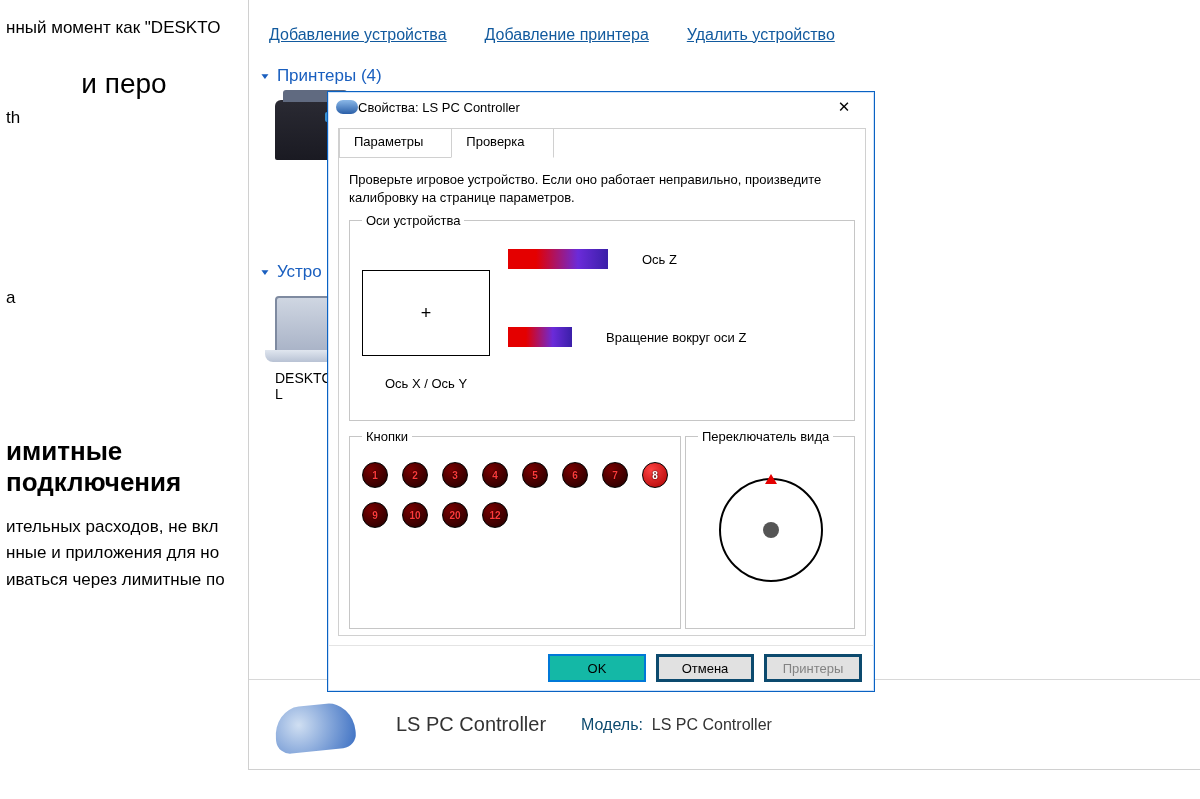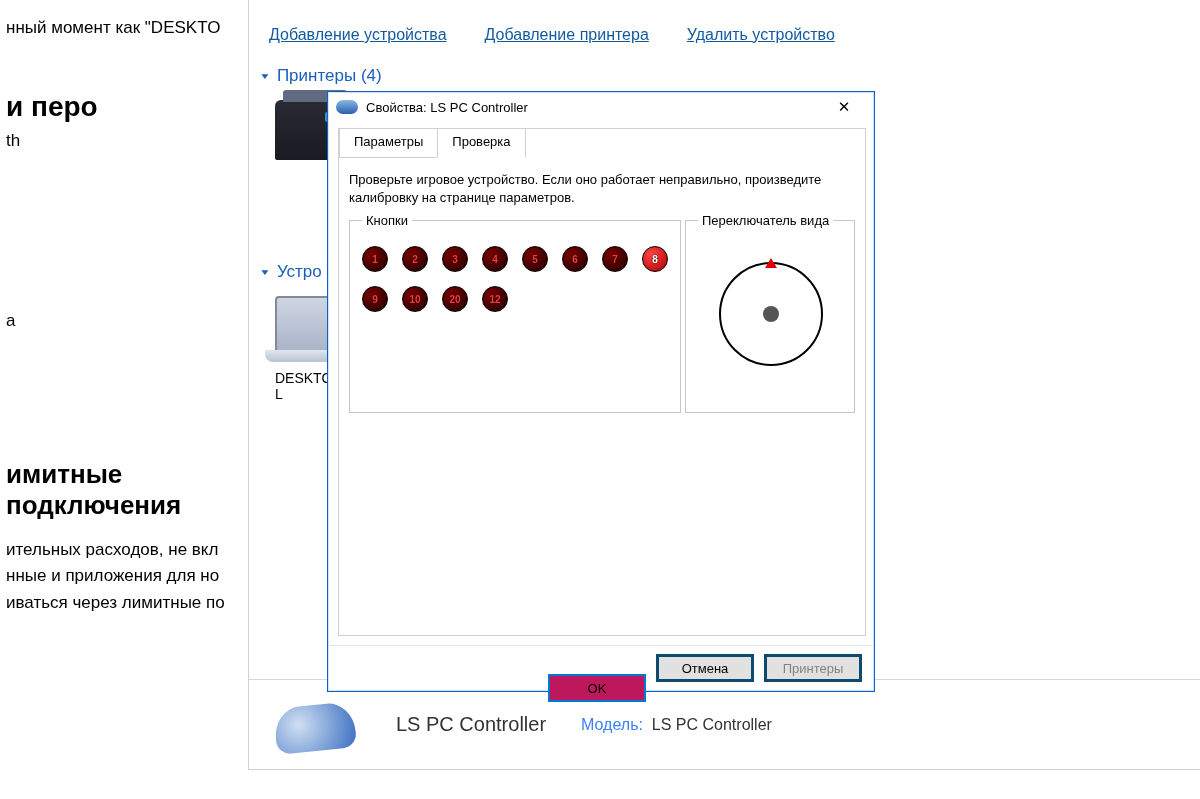--- a/index.html
+++ b/index.html
@@ -17,21 +17,21 @@
   .bg-settings {
     position: absolute;
     left: 0; top: 0;
     width: 248px;
     height: 799px;
     background: #fff;
     color: #000;
     padding: 0 6px;
   }
   .bg-settings .txt-cut-1 { margin-top: 18px; font-size: 17px; }
-  .bg-settings .heading { margin-top: 53px; font-size: 28px; font-weight: 700; }
+  .bg-settings .heading { margin-top: 30px; font-size: 28px; font-weight: 400; text-align: center; }
   .bg-settings .sub { margin-top: 8px; font-size: 17px; }
   .bg-settings .sub2a { margin-top: 160px; }
   .bg-settings .heading2 { margin-top: 128px; font-size: 26px; font-weight: 600; }
   .bg-settings .para { margin-top: 16px; font-size: 17px; line-height: 1.55; }
 
   .bg-devices {
     position: absolute;
     left: 248px; top: 0;
     width: 952px; height: 770px;
     background: #fff;
@@ -111,39 +111,39 @@
     height:90px;
     border-top:1px solid #d8d8d8;
     display:flex;
     align-items:center;
     padding: 6px 20px;
     gap: 35px;
     font-size:16px;
     color:#333;
   }
   .details-col { display:flex; flex-direction:column; gap:4px; }
-  .details-label { color:#3b82f6; }
+  .details-label { color:#0c4a6e; }
 
   
   .modal {
     position:absolute;
     left:327px; top:91px;
     width:548px;
     height:601px;
     background:#fff;
     border:1px solid #0a62c3;
     box-shadow: 0 0 0 1px #cfe2f9 inset;
     font-size: 13px;
   }
   .modal-title {
     height:30px;
     display:flex;
     align-items:center;
     padding:0 8px;
-    gap:8px;
+    gap:0;
   }
   .modal-title .gp-small{
     width:22px; height:14px;
     background:linear-gradient(#8bb8e8,#2a5fa8);
     border-radius:8px;
   }
   .modal-title .ttl { flex:1; }
   .close-btn {
     width:44px; height:28px;
     display:flex; align-items:center; justify-content:center;
@@ -158,21 +158,21 @@
     border:1px solid #d0d0d0;
   }
   .tabs {
     position:absolute; left:0; top:0;
     display:flex;
     height:30px;
   }
   .tab {
     border:1px solid #d0d0d0;
     background:#fff;
-    padding: 5px 14px 0 14px;
+    padding: 5px 28px 0 14px;
     height:30px;
     position:relative;
     top:-1px;
     margin-right:-1px;
   }
   .tab.active {
     border-bottom:1px solid #fff;
     z-index:2;
   }
   .tab-content {
@@ -256,21 +256,21 @@
     padding: 8px 12px;
     border-top:1px solid #e4e4e4;
   }
   .wbtn {
     min-width:98px; height:28px;
     border:3px solid #0c4a6e;
     background:#e1e1e1;
     display:flex; align-items:center; justify-content:center;
     font-size:13px;
   }
-  .wbtn.default { border:2px solid #0078d7; background:#be185d;margin-top:20px; }
+  .wbtn.default { border:2px solid #0078d7; background:#14b8a6; }
   .wbtn.disabled { color:#838383; }
 </style>
 </head>
 <body>
 
 <div class="bg-settings">
   <div class="txt-cut-1">нный момент как "DESKTO</div>
   <div class="heading">и перо</div>
   <div class="sub">th</div>
   <div class="sub sub2a">а</div>
@@ -328,20 +328,39 @@
   </div>
 
   <div class="modal-body">
     <div class="tabs">
       <div class="tab">Параметры</div>
       <div class="tab active">Проверка</div>
     </div>
     <div class="tab-content">
       <div class="hint">Проверьте игровое устройство. Если оно работает неправильно, произведите калибровку на странице параметров.</div>
 
+      <fieldset>
+        <legend>Оси устройства</legend>
+        <div class="axes-row">
+          <div>
+            <div class="xybox">+</div>
+            <div class="xy-lbl">Ось X / Ось Y</div>
+          </div>
+          <div class="zcol">
+            <div class="zitem">
+              <div class="gradbar"></div>
+              <span>Ось Z</span>
+            </div>
+            <div class="zitem">
+              <div class="gradbar short"></div>
+              <span>Вращение вокруг оси Z</span>
+            </div>
+          </div>
+        </div>
+      </fieldset>
 
       <div class="bottom-row">
         <fieldset class="btns-fs">
           <legend>Кнопки</legend>
           <div class="btn-grid" id="joy-buttons">
               <div class="joybtn">1</div>
               <div class="joybtn">2</div>
               <div class="joybtn">3</div>
               <div class="joybtn">4</div>
               <div class="joybtn">5</div>

